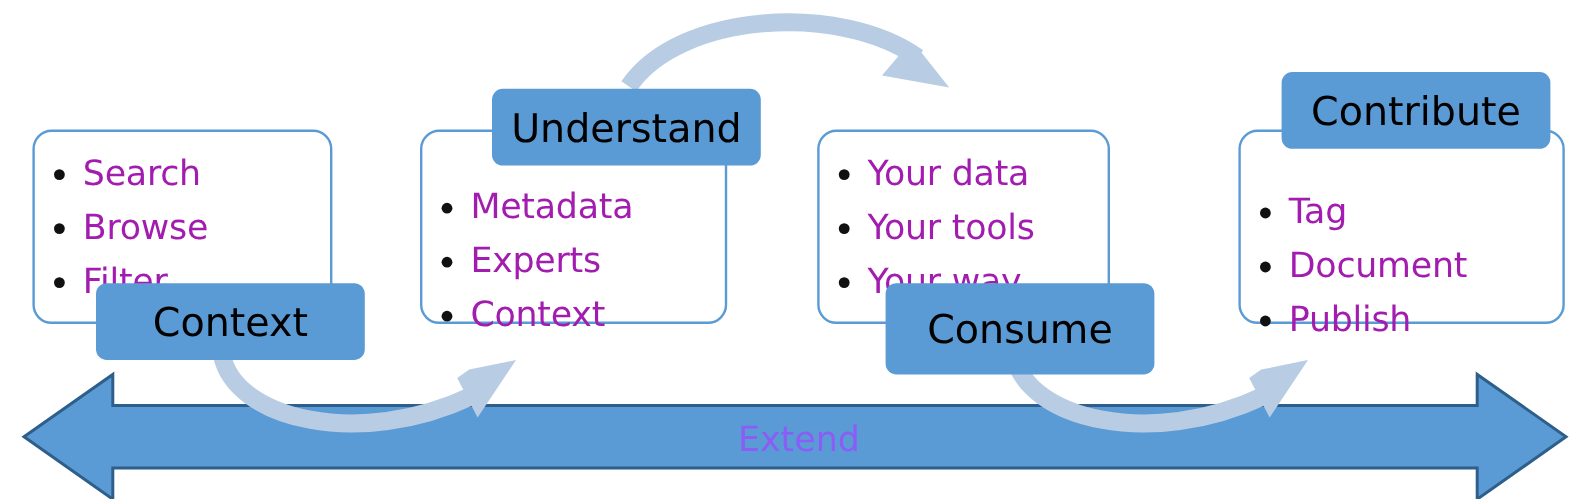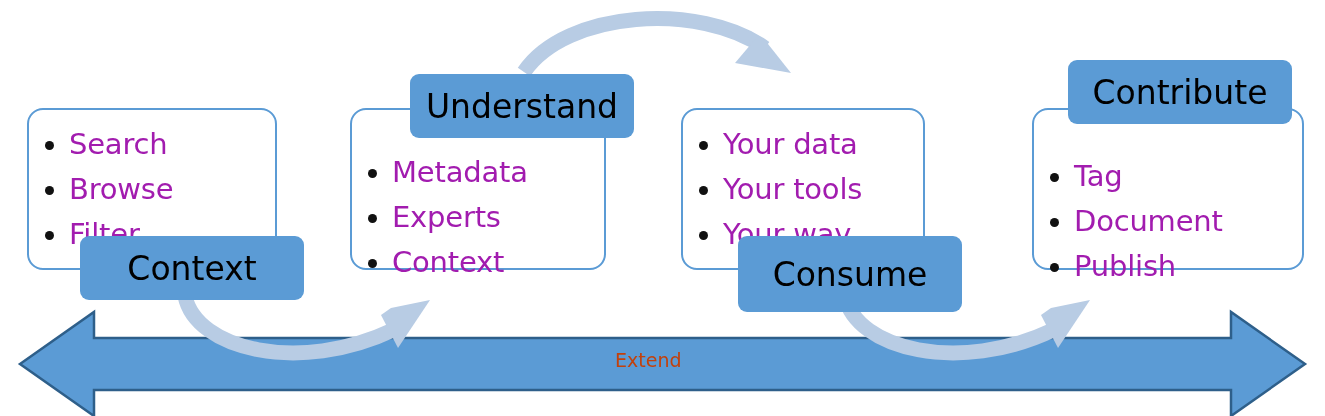--- a/index.html
+++ b/index.html
@@ -48,22 +48,22 @@
     display:flex;
     align-items:center;
     justify-content:center;
     z-index:5;
     letter-spacing:0px;
     box-sizing:border-box;
   }
 
   .extend-label{
     position:absolute;
-    color:#c2410c;
-    font-size:19px;
+    color:#8b5cf6;
+    font-size:29px;
     z-index:4;
     white-space:nowrap;
   }
 
   svg.layer{position:absolute;left:0;top:0;width:1325px;height:416px;}
   svg.arrows-back{z-index:1;}
   svg.arrows-front{z-index:6;pointer-events:none;}
 </style>
 </head>
 <body>

